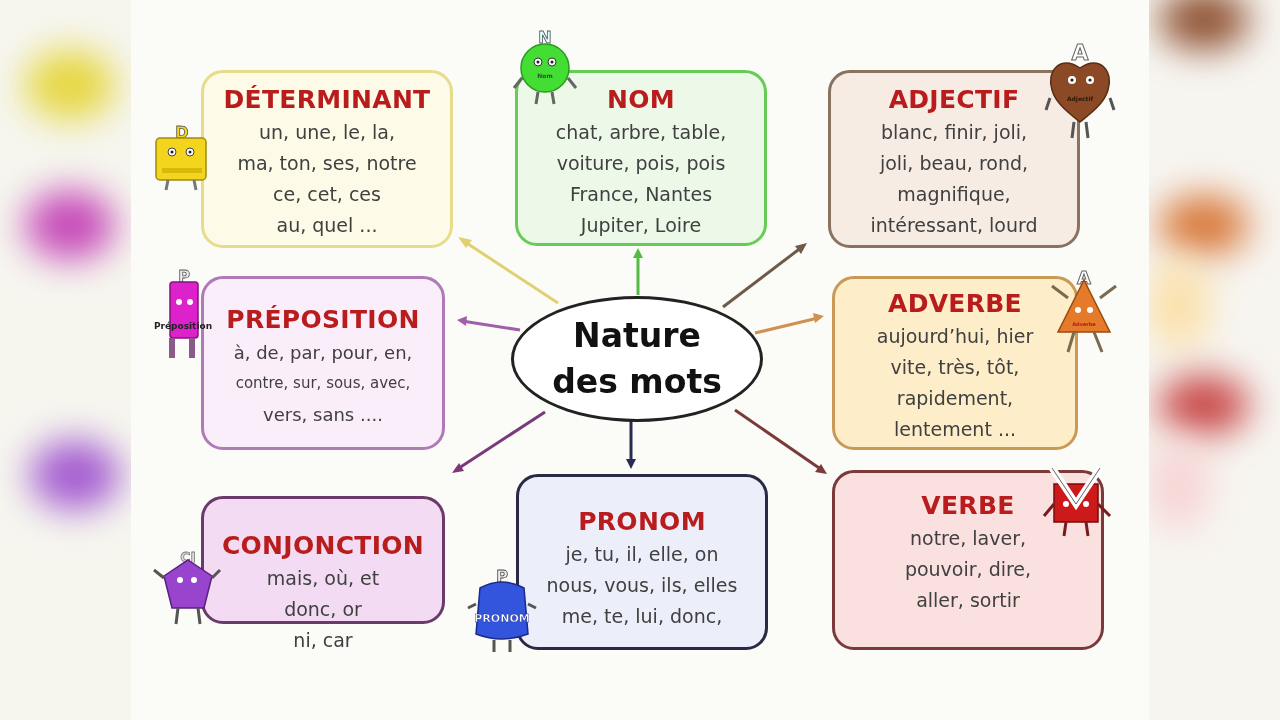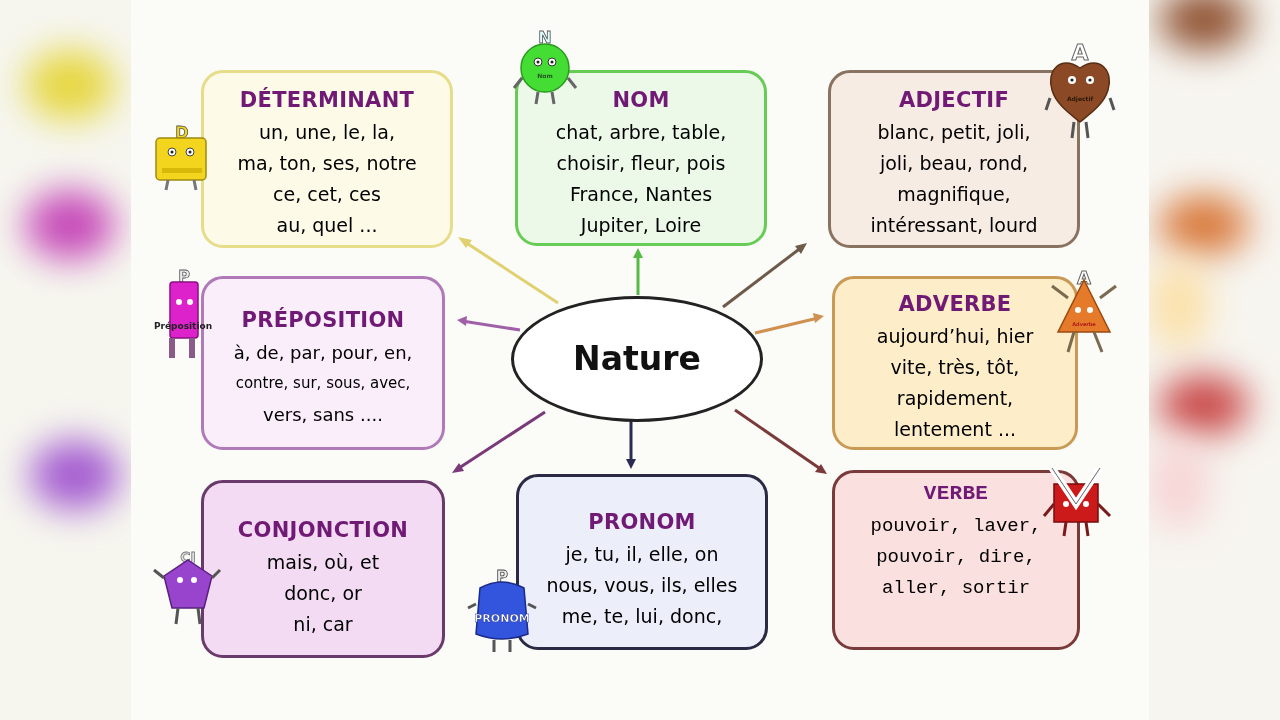--- a/index.html
+++ b/index.html
@@ -11,22 +11,22 @@
   .side.left { left: 0; width: 131px; background: #f6f6ef; }
   .side.right { left: 1149px; width: 131px; background: #f7f5f0; }
   .blob { position: absolute; border-radius: 50%; filter: blur(18px); }
 
   .canvas { position: absolute; left: 131px; top: 0; width: 1018px; height: 720px; background: #fbfbf8; }
 
   .card {
     position: absolute; border-radius: 22px; border: 3px solid;
     text-align: center; padding-top: 10px;
   }
-  .card .title { font-weight: bold; font-size: 21px; color: #701a75; letter-spacing: 0.3px; line-height: 34px; }
-  .card .line { font-size: 19px; color: #000000; line-height: 31px; white-space: nowrap; }
+  .card .title { font-weight: bold; font-size: 25px; color: #b91c1c; letter-spacing: 0.3px; line-height: 34px; }
+  .card .line { font-size: 19px; color: #404040; line-height: 31px; white-space: nowrap; }
 
   .center-ellipse {
     position: absolute; left: 511px; top: 296px; width: 252px; height: 126px;
     border: 3px solid #222; border-radius: 50%; background: #fff;
     display: flex; flex-direction: column; align-items: center; justify-content: center;
   }
   .center-ellipse span { font-weight: bold; font-size: 33px; color: #111; line-height: 46px; }
 
   svg.arrows { position: absolute; left: 0; top: 0; width: 1280px; height: 720px; pointer-events: none; }
 
@@ -71,78 +71,79 @@
     <polygon points="452,473 459,463 464,471" fill="#7a3a7a"></polygon>
     <line x1="631" y1="421" x2="631" y2="462" stroke="#2a2a55"></line>
     <polygon points="631,469 626,459 636,459" fill="#2a2a55"></polygon>
     <line x1="735" y1="410" x2="822" y2="470" stroke="#7a3a3a"></line>
     <polygon points="827,474 815,472 821,464" fill="#7a3a3a"></polygon>
   </g>
 </svg>
 
 <div class="center-ellipse">
   <span>Nature</span>
+  <span>des mots</span>
 </div>
 
 <div class="card" style="left:201px;top:70px;width:252px;height:178px;border-color:#e6dc8a;background:#fdfbe8;">
   <div class="title">DÉTERMINANT</div>
   <div class="line">un, une, le, la,</div>
   <div class="line">ma, ton, ses, notre</div>
   <div class="line">ce, cet, ces</div>
   <div class="line">au, quel ...</div>
 </div>
 
 <div class="card" style="left:515px;top:70px;width:252px;height:176px;border-color:#66cc55;background:#ecf8e8;">
   <div class="title">NOM</div>
   <div class="line">chat, arbre, table,</div>
-  <div class="line">choisir, fleur, pois</div>
+  <div class="line">voiture, pois, pois</div>
   <div class="line">France, Nantes</div>
   <div class="line">Jupiter, Loire</div>
 </div>
 
 <div class="card" style="left:828px;top:70px;width:252px;height:178px;border-color:#8a7260;background:#f6ece4;">
   <div class="title">ADJECTIF</div>
-  <div class="line">blanc, petit, joli,</div>
+  <div class="line">blanc, finir, joli,</div>
   <div class="line">joli, beau, rond,</div>
   <div class="line">magnifique,</div>
   <div class="line">intéressant, lourd</div>
 </div>
 
 <div class="card" style="left:201px;top:276px;width:244px;height:174px;border-color:#b07ab8;background:#fbeefb;padding-top:24px;">
   <div class="title">PRÉPOSITION</div>
   <div class="line" style="font-size:18px;">à, de, par, pour, en,</div>
   <div class="line" style="font-size:15px;">contre, sur, sous, avec,</div>
   <div class="line" style="font-size:18px;">vers, sans ....</div>
 </div>
 
 <div class="card" style="left:832px;top:276px;width:246px;height:174px;border-color:#c99a55;background:#fdedc8;padding-top:8px;">
   <div class="title">ADVERBE</div>
   <div class="line">aujourd’hui, hier</div>
   <div class="line">vite, très, tôt,</div>
   <div class="line">rapidement,</div>
   <div class="line">lentement ...</div>
 </div>
 
-<div class="card" style="left:201px;top:480px;width:244px;height:178px;border-color:#6a3a6a;background:#f3dcf3;padding-top:30px;">
+<div class="card" style="left:201px;top:496px;width:244px;height:128px;border-color:#6a3a6a;background:#f3dcf3;padding-top:30px;">
   <div class="title">CONJONCTION</div>
   <div class="line">mais, où, et</div>
   <div class="line">donc, or</div>
   <div class="line">ni, car</div>
 </div>
 
 <div class="card" style="left:516px;top:474px;width:252px;height:176px;border-color:#2a2a44;background:#eceef9;padding-top:28px;">
   <div class="title">PRONOM</div>
   <div class="line">je, tu, il, elle, on</div>
   <div class="line">nous, vous, ils, elles</div>
   <div class="line">me, te, lui, donc,</div>
 </div>
 
-<div class="card" style="left:832px;top:470px;width:248px;height:180px;border-color:#7a3a3a;background:#fbe0e0;padding-top:4px;font-family:Liberation Mono, monospace;">
+<div class="card" style="left:832px;top:470px;width:272px;height:180px;border-color:#7a3a3a;background:#fbe0e0;padding-top:16px;">
   <div class="title">VERBE</div>
-  <div class="line">pouvoir, laver,</div>
+  <div class="line">notre, laver,</div>
   <div class="line">pouvoir, dire,</div>
   <div class="line">aller, sortir</div>
 </div>
 
 <svg class="mascot" style="left:150px;top:122px;" width="64" height="74" viewBox="0 0 64 74">
   <text x="32" y="16" font-size="16" font-family="DejaVu Sans, sans-serif" font-weight="bold" text-anchor="middle" fill="#f2d51c" stroke="#555" stroke-width="0.8">D</text>
   <rect x="6" y="16" width="50" height="42" rx="4" fill="#f2d51c" stroke="#a08a10" stroke-width="1.5"></rect>
   <circle cx="22" cy="30" r="4" fill="#fff" stroke="#444"></circle>
     <circle cx="22" cy="30" r="1.5" fill="#222"></circle>
   <circle cx="40" cy="30" r="4" fill="#fff" stroke="#444"></circle>

